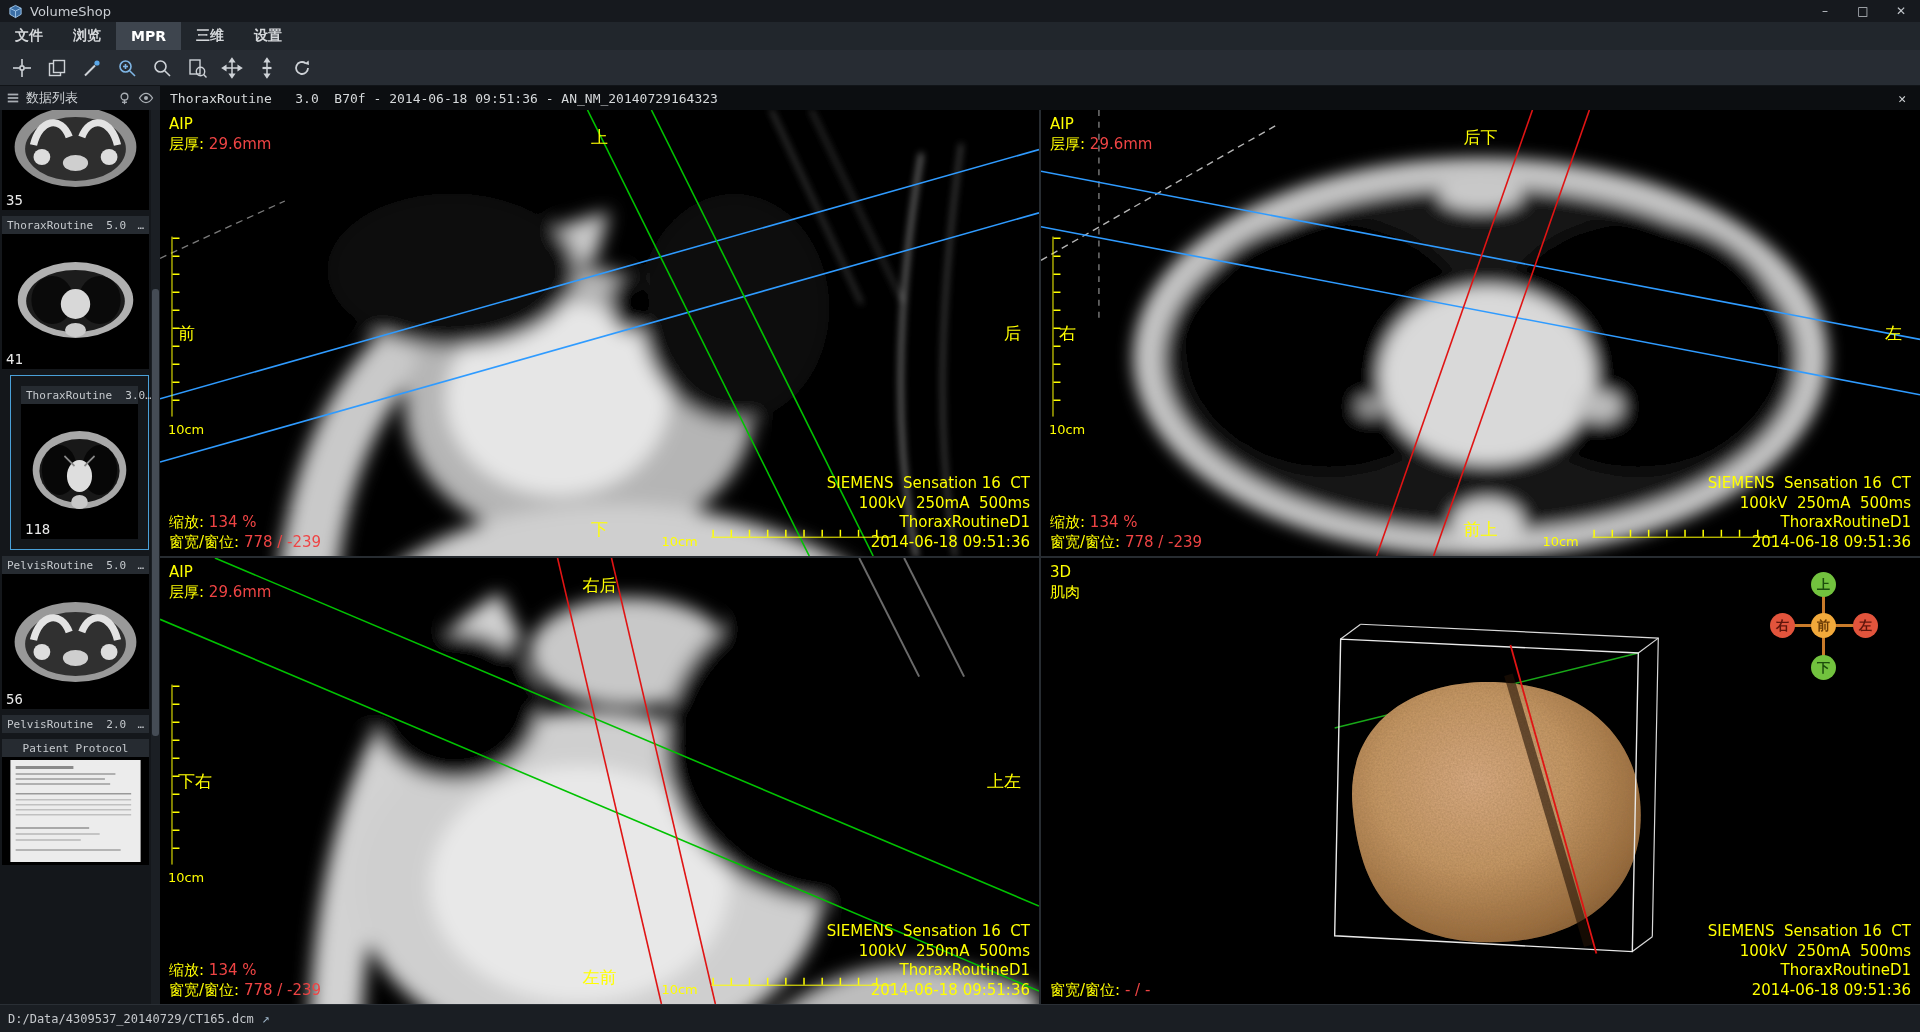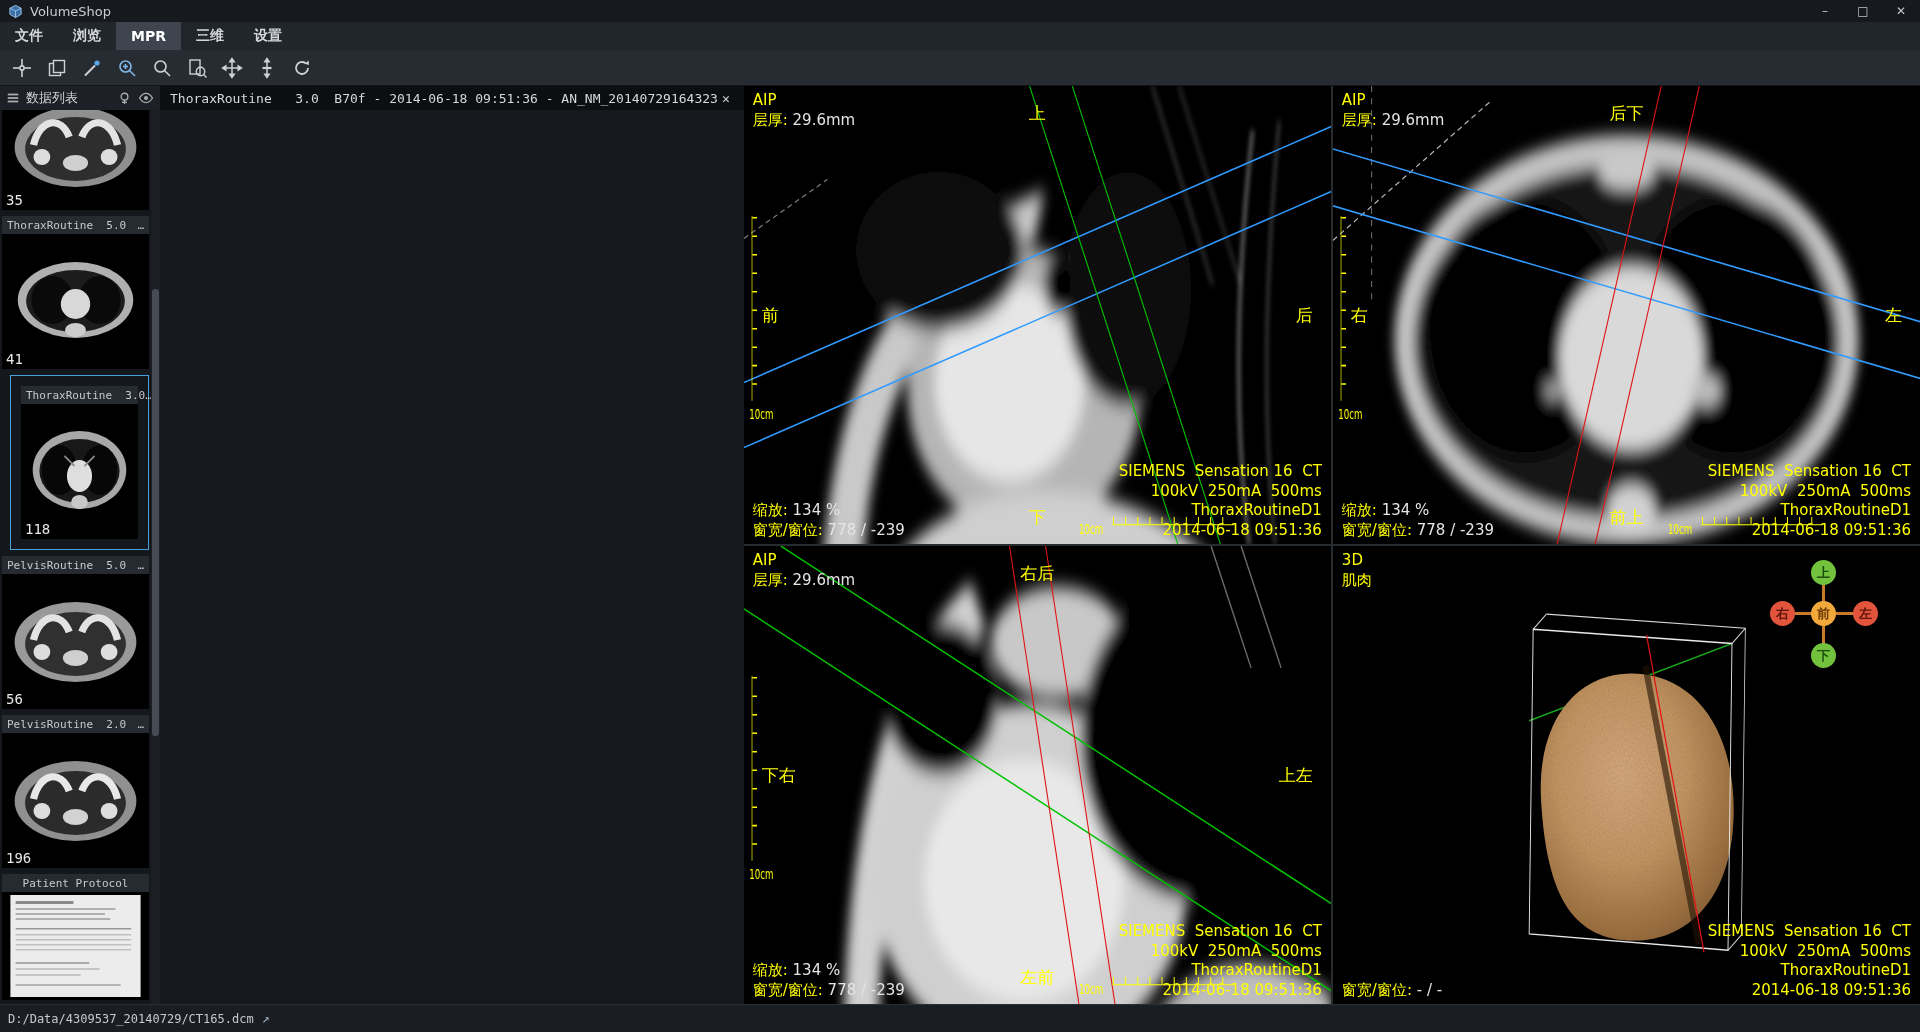--- a/index.html
+++ b/index.html
@@ -39,31 +39,31 @@
 .thumb.crop{height:100px;}
 .thumb.crop svg{margin-top:-35px;}
 .thumb svg{width:100%;height:135px;display:block;}
 .thumb .count{position:absolute;left:4px;bottom:2px;color:#e9e9e9;font:14px "DejaVu Sans Mono","Liberation Mono",monospace;}
 .doc-thumb{position:relative;width:100%;height:108px;background:#000;overflow:hidden;}
 .doc-thumb svg{width:100%;height:108px;display:block;}
 .sb-scrollbar{position:absolute;top:24px;right:0;bottom:0;width:9px;background:#1b1f24;}
 .sb-thumb{position:absolute;top:20%;height:50%;left:1px;right:1px;background:#454c55;border-radius:3px;}
 
 
-.main{flex:1;display:flex;flex-direction:row;min-width:0;justify-content:flex-end;}
+.main{flex:1;display:flex;flex-direction:column;min-width:0;justify-content:flex-end;}
 .tabbar{height:24px;background:#0c0e11;display:flex;align-items:center;color:#d6d9db;font:13px "DejaVu Sans Mono","Liberation Mono",monospace;padding:0 10px;flex:0 0 auto;white-space:pre;}
 .tab-close{margin-left:auto;color:#cfd2d5;padding:0 4px;}
 .grid{flex:1;display:grid;grid-template-columns:1fr 1fr;grid-template-rows:1fr 1fr;gap:2px;background:#272c31;min-height:0;}
 .viewport{position:relative;background:#000;overflow:hidden;}
 .ct{position:absolute;inset:0;width:100%;height:100%;}
 
 
 .ov{position:absolute;font-size:15px;line-height:1.3;white-space:pre;}
 .yellow{color:#ffff00;}
-.white{color:#e5e5e5;margin-top:6px;}
+.white{color:#ef4444;margin-top:6px;}
 .ov.tl{top:5px;left:9px;}
 .ov.o-top{top:16px;left:50%;transform:translateX(-50%);font-size:17px;color:#ffff00;}
 .ov.o-left{left:18px;top:50%;transform:translateY(-50%);font-size:17px;color:#ffff00;}
 .ov.o-right{right:18px;top:50%;transform:translateY(-50%);font-size:17px;color:#ffff00;}
 .ov.o-bottom{bottom:16px;left:50%;transform:translateX(-50%);font-size:17px;color:#ffff00;}
 .ov.bl{bottom:4px;left:9px;}
 .ov.br{bottom:4px;right:9px;text-align:right;color:#ffff00;}
 svg text.rl{fill:#ffff00;font-size:13px;font-family:"DejaVu Sans","Liberation Sans",sans-serif;}
 
 
@@ -278,33 +278,20 @@
                 <circle cx="38" cy="78" r="8" fill="#dddddd"></circle>
                 <circle cx="102" cy="78" r="8" fill="#dddddd"></circle>
                 <ellipse cx="70" cy="84" rx="12" ry="8" fill="#cfcfcf"></ellipse>
               </svg>
             <span class="count">56</span>
           </div>
         </div>
 
         <div class="series-item">
           <div class="series-header"><span>PelvisRoutine  2.0</span><span>…</span></div>
-          <div class="thumb">
-            <svg viewBox="0 0 140 135" preserveAspectRatio="none">
-                <rect width="140" height="135" fill="#000"></rect>
-                <ellipse cx="70" cy="68" rx="58" ry="40" fill="#909090"></ellipse>
-                <ellipse cx="70" cy="70" rx="48" ry="32" fill="#2b2b2b"></ellipse>
-                <path d="M30,66 C36,40 56,36 64,58" stroke="#e8e8e8" stroke-width="7" fill="none"></path>
-                <path d="M110,66 C104,40 84,36 76,58" stroke="#e8e8e8" stroke-width="7" fill="none"></path>
-                <circle cx="38" cy="78" r="8" fill="#dddddd"></circle>
-                <circle cx="102" cy="78" r="8" fill="#dddddd"></circle>
-                <ellipse cx="70" cy="84" rx="12" ry="8" fill="#d2d2d2"></ellipse>
-              </svg>
-            <span class="count">196</span>
-          </div>
         </div>
 
         <div class="series-item">
           <div class="series-header centered"><span>Patient Protocol</span></div>
           <div class="doc-thumb">
             <svg viewBox="0 0 140 108" preserveAspectRatio="none">
                 <rect width="140" height="108" fill="#000"></rect>
                 <rect x="8" y="3" width="124" height="102" fill="#ececec"></rect>
                 <rect x="13" y="9" width="55" height="3" fill="#8a8a8a"></rect>
                 <rect x="13" y="16" width="95" height="2" fill="#b0b0b0"></rect>

